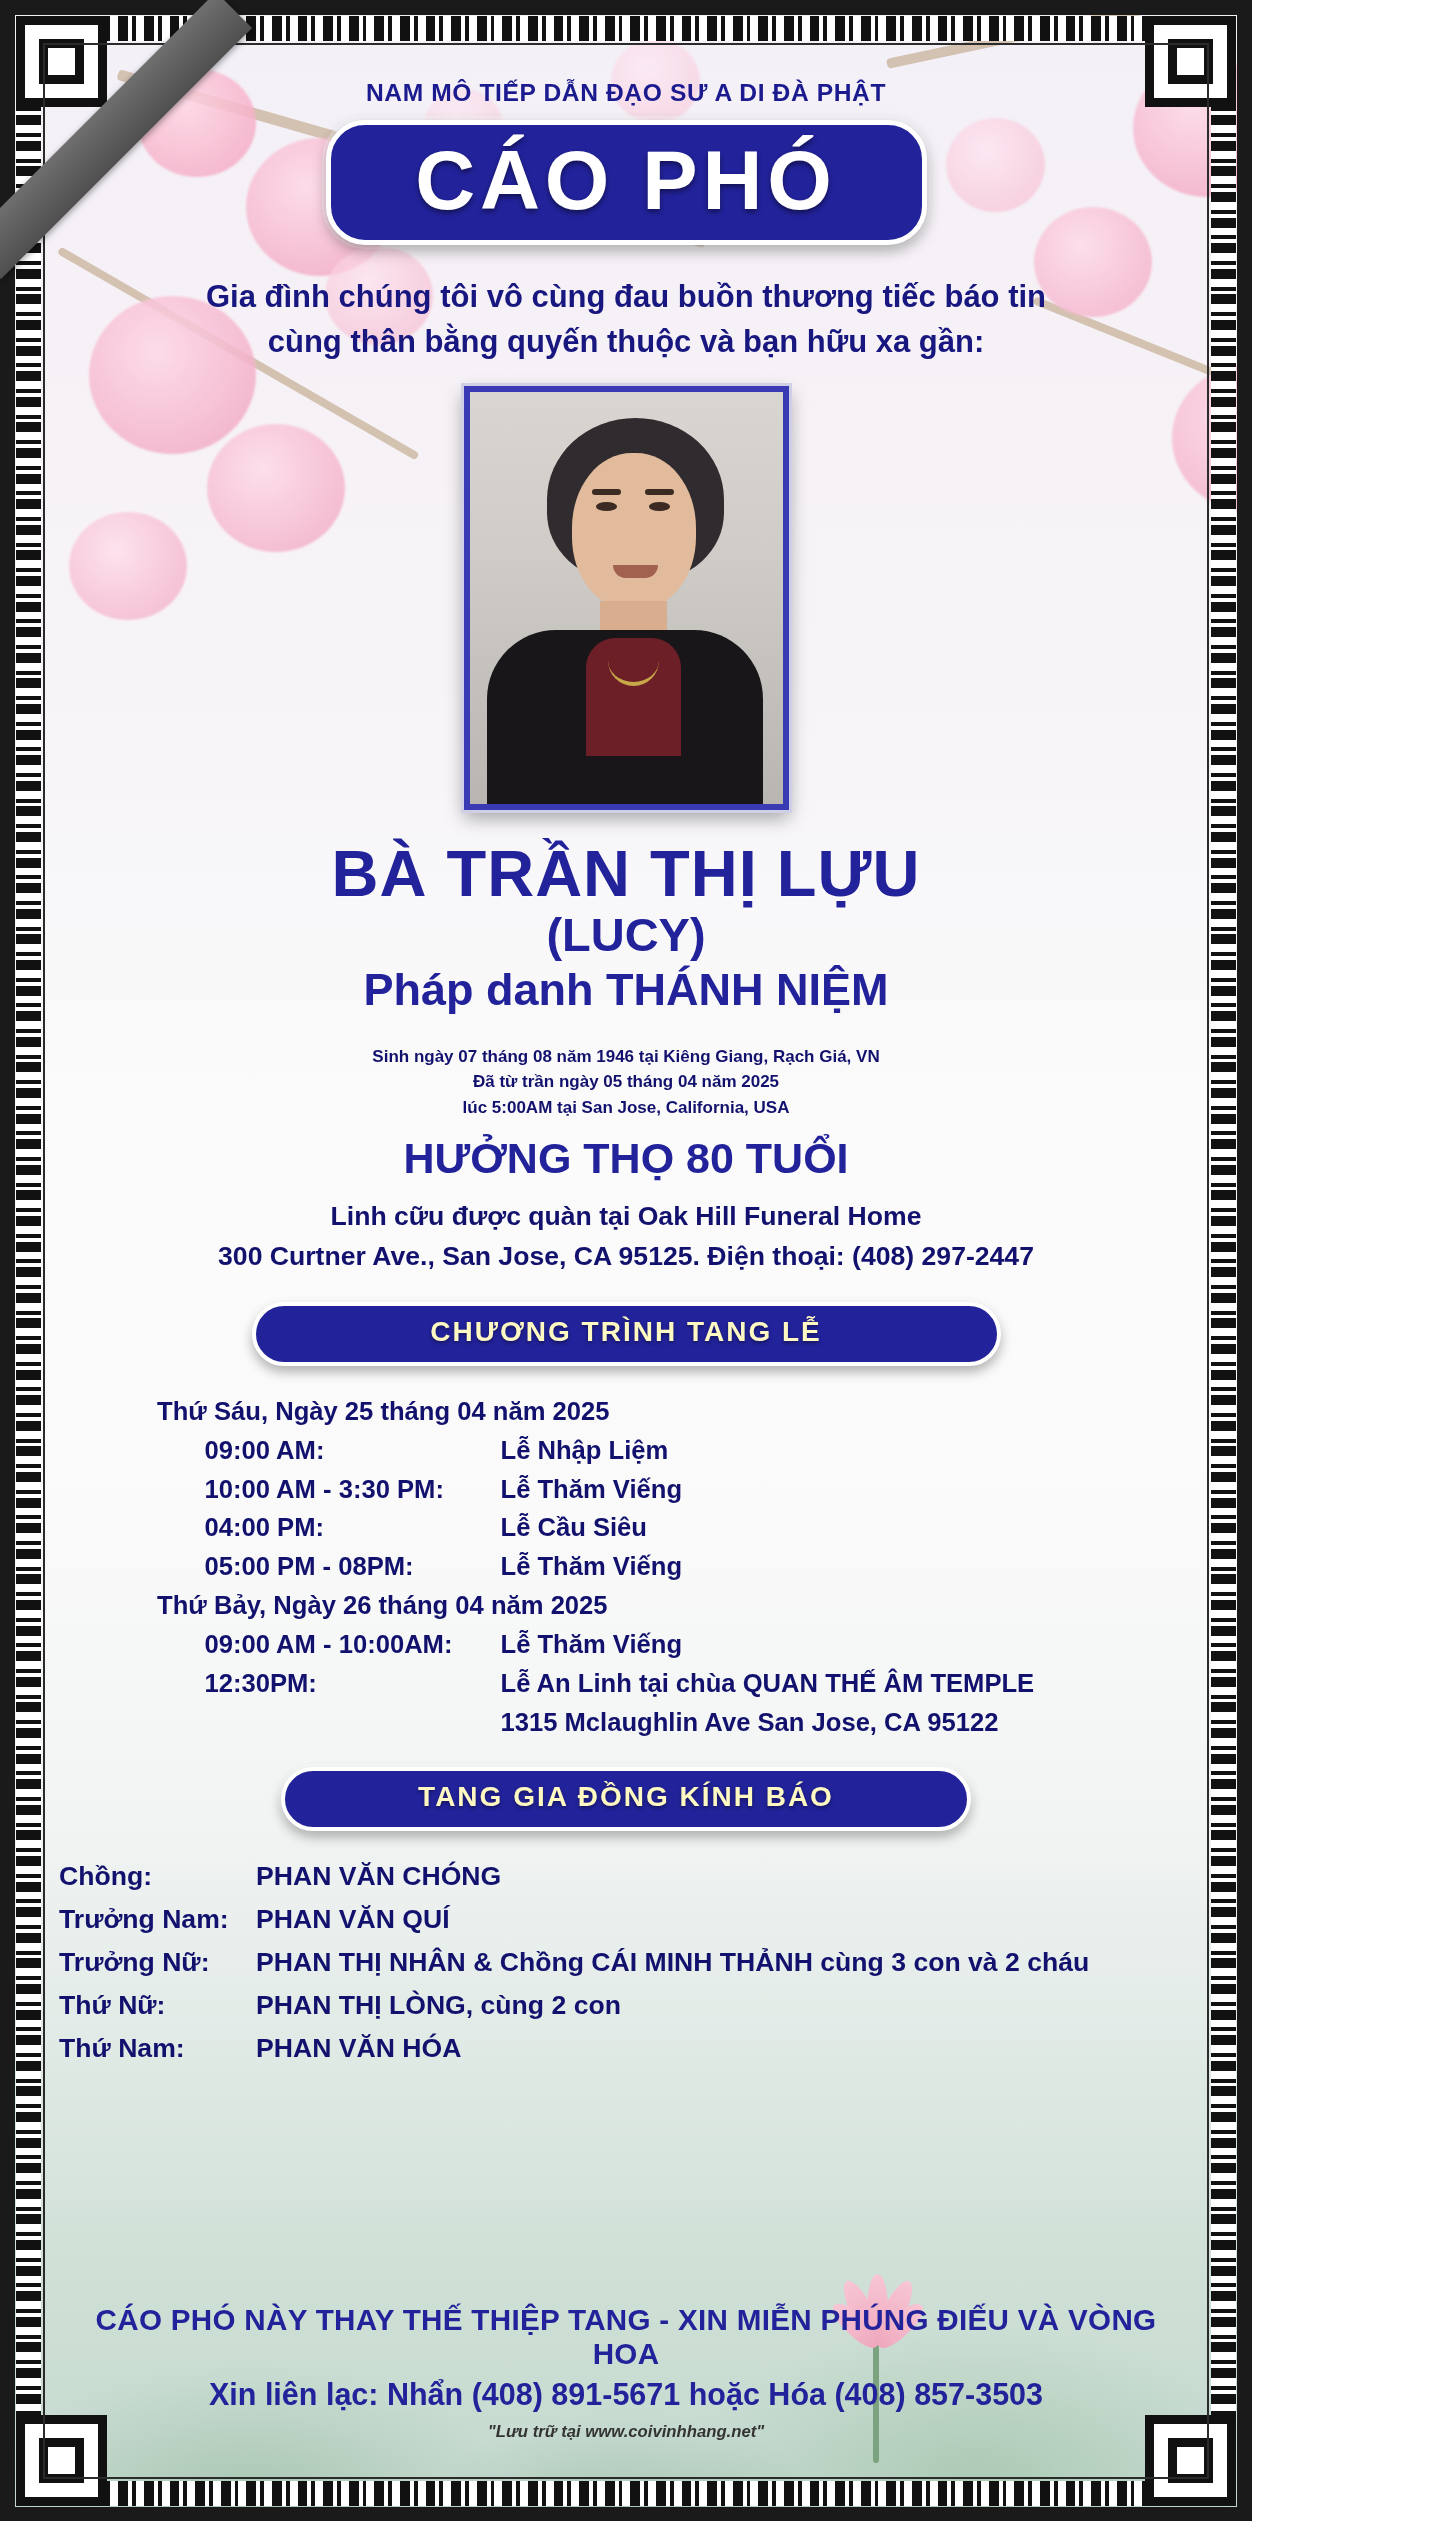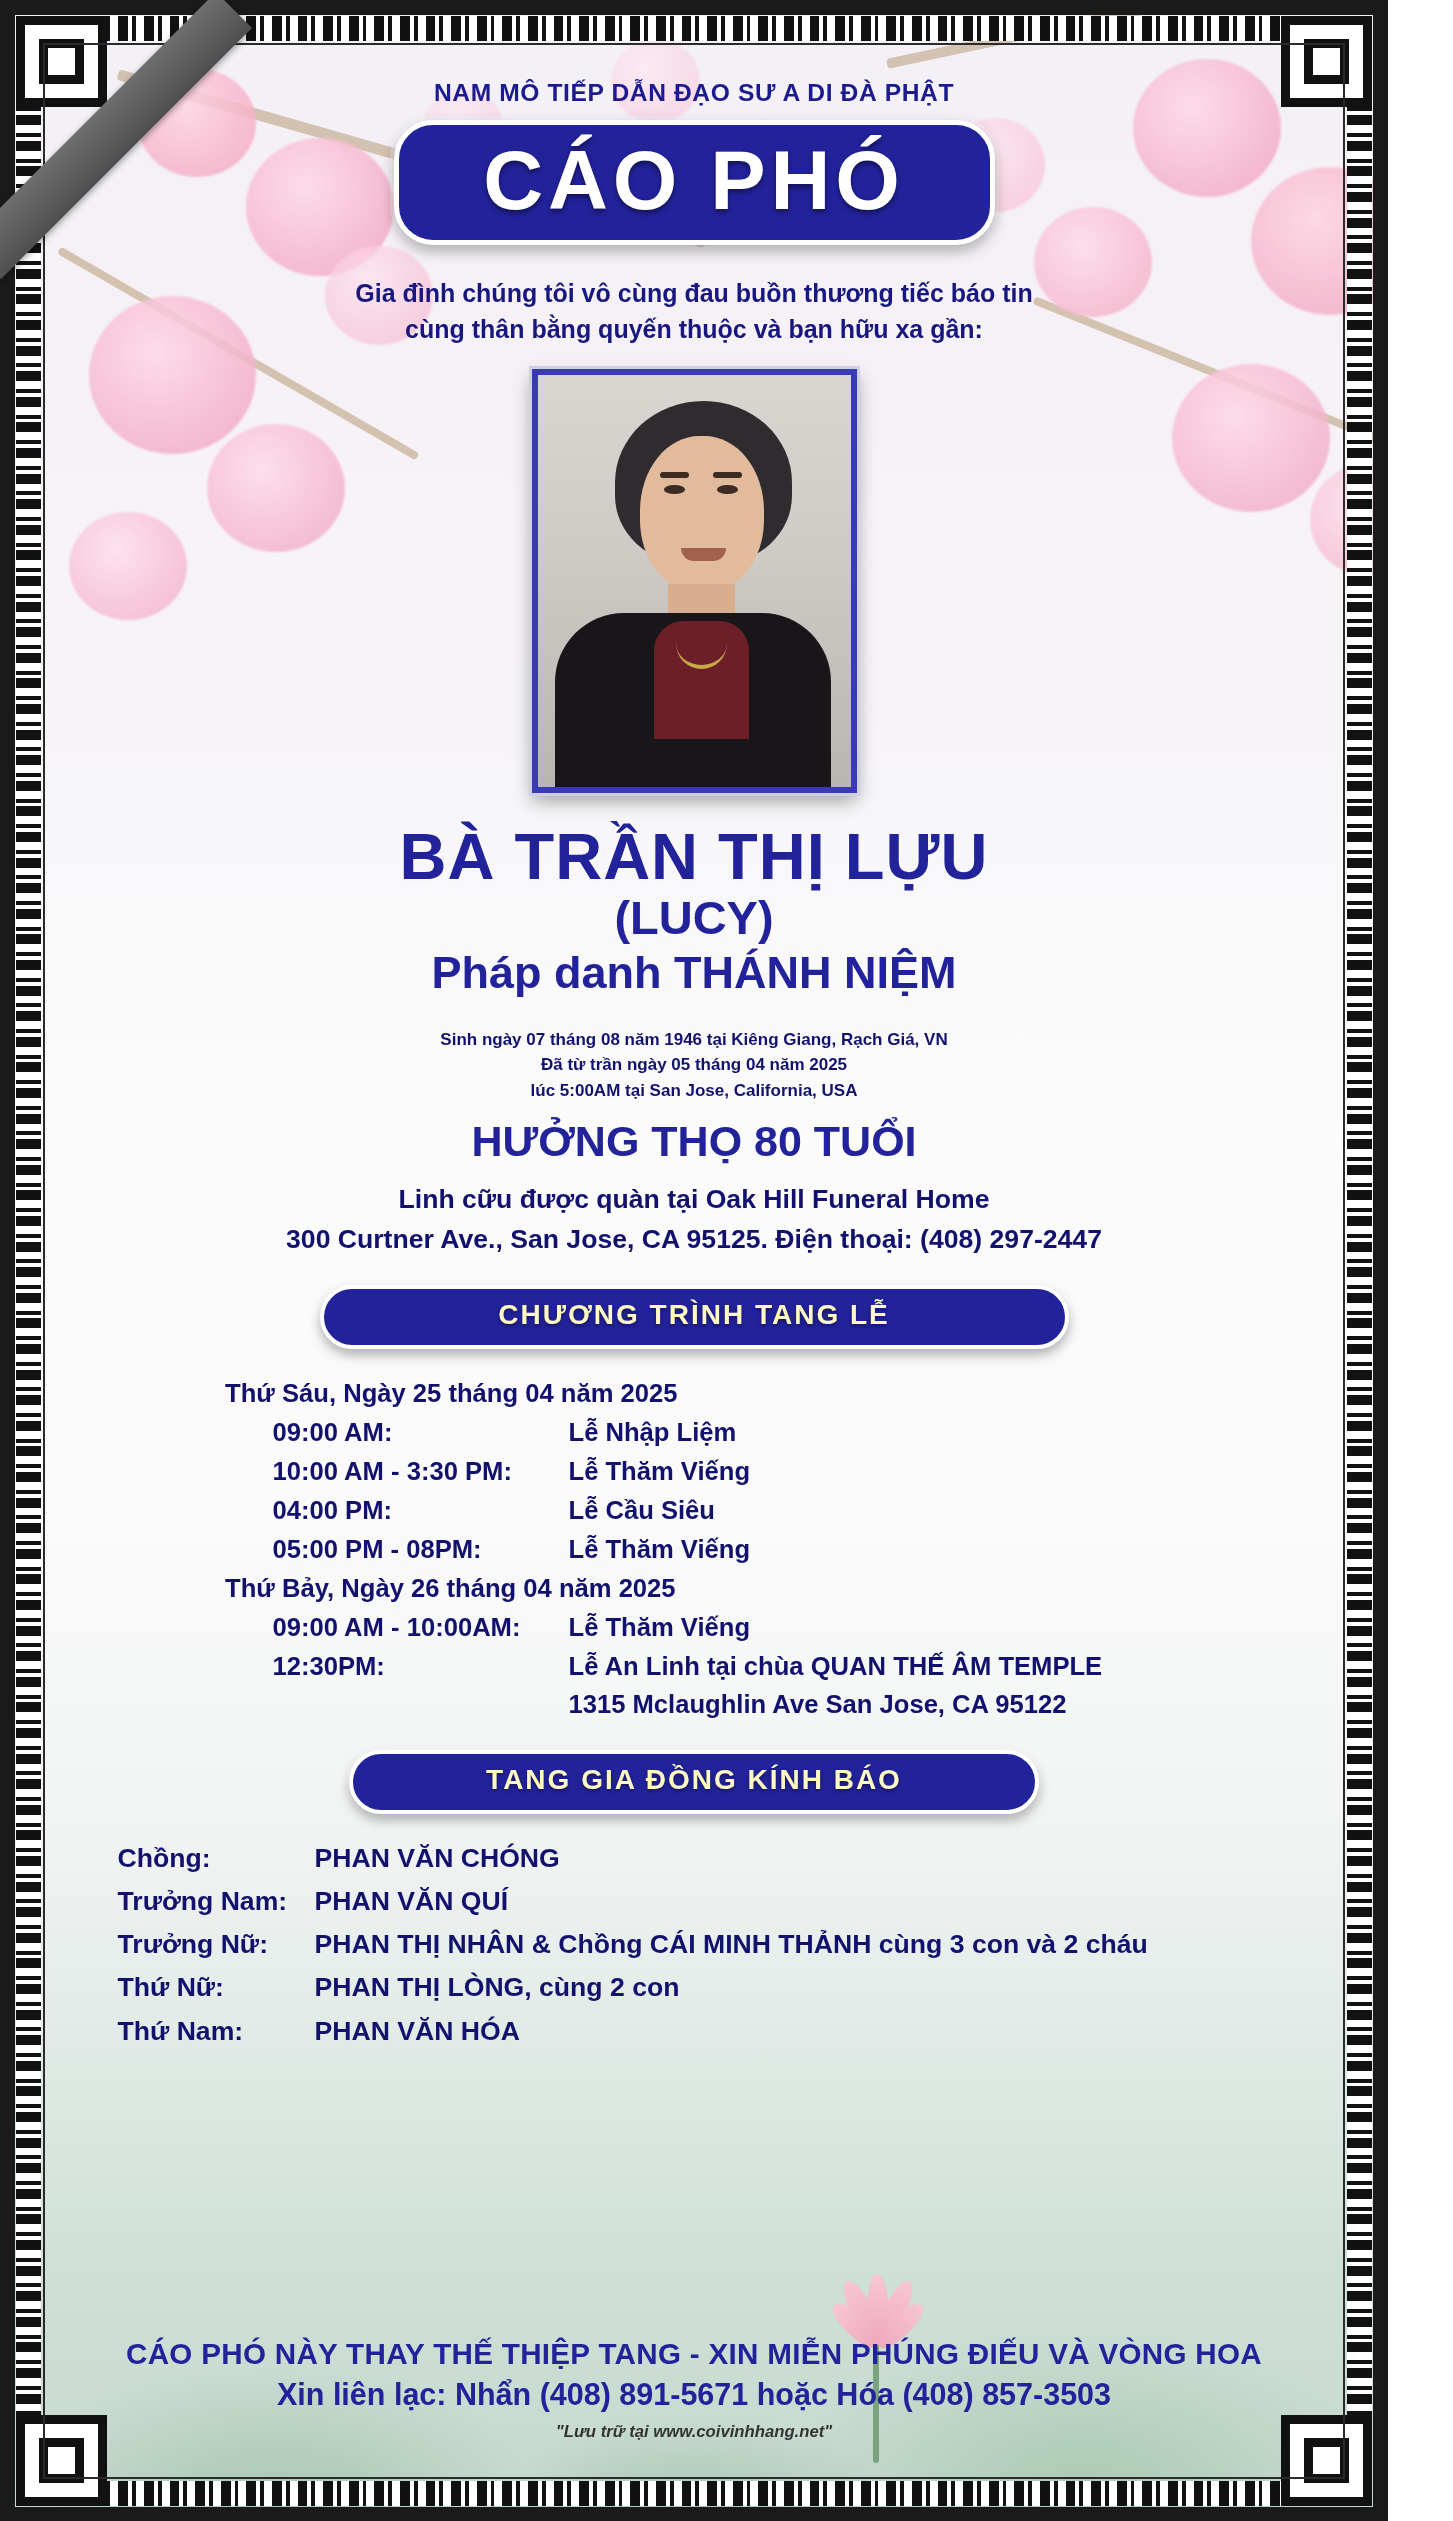--- a/index.html
+++ b/index.html
@@ -4,21 +4,21 @@
 <style>
   * { box-sizing: border-box; margin: 0; padding: 0; }
   html, body {
     width: 1454px;
     height: 2522px;
     font-family: "Liberation Sans", sans-serif;
     background: #ffffff;
   }
   .page {
     position: relative;
-    width: 1388px;
+    width: 1252px;
     height: 2522px;
     overflow: hidden;
     background:
       linear-gradient(180deg,
         #f3f0f7 0%,
         #f6f1f6 14%,
         #f7f5f8 30%,
         #fbfbfb 45%,
         #fafafa 60%,
         #f2f4f4 72%,
@@ -170,21 +170,21 @@
   .caopho h1 {
     color: #ffffff;
     font-size: 83px;
     font-weight: bold;
     letter-spacing: 4.9px;
     line-height: 1.05;
     text-shadow: 0 3px 4.9px rgba(0,0,0,.45);
   }
   .intro {
     margin-top: 29.6px;
-    font-size: 25px;
+    font-size: 31px;
     font-weight: bold;
     line-height: 1.45;
     color: #17177f;
   }
   .portrait {
     margin: 21.7px auto 0;
     width: 325px;
     height: 424px;
     border: 6.9px solid #3a3ab4;
     box-shadow: 0 0 0 3px #cfcfe8, 0 7.9px 17.7px rgba(0,0,0,.35);

